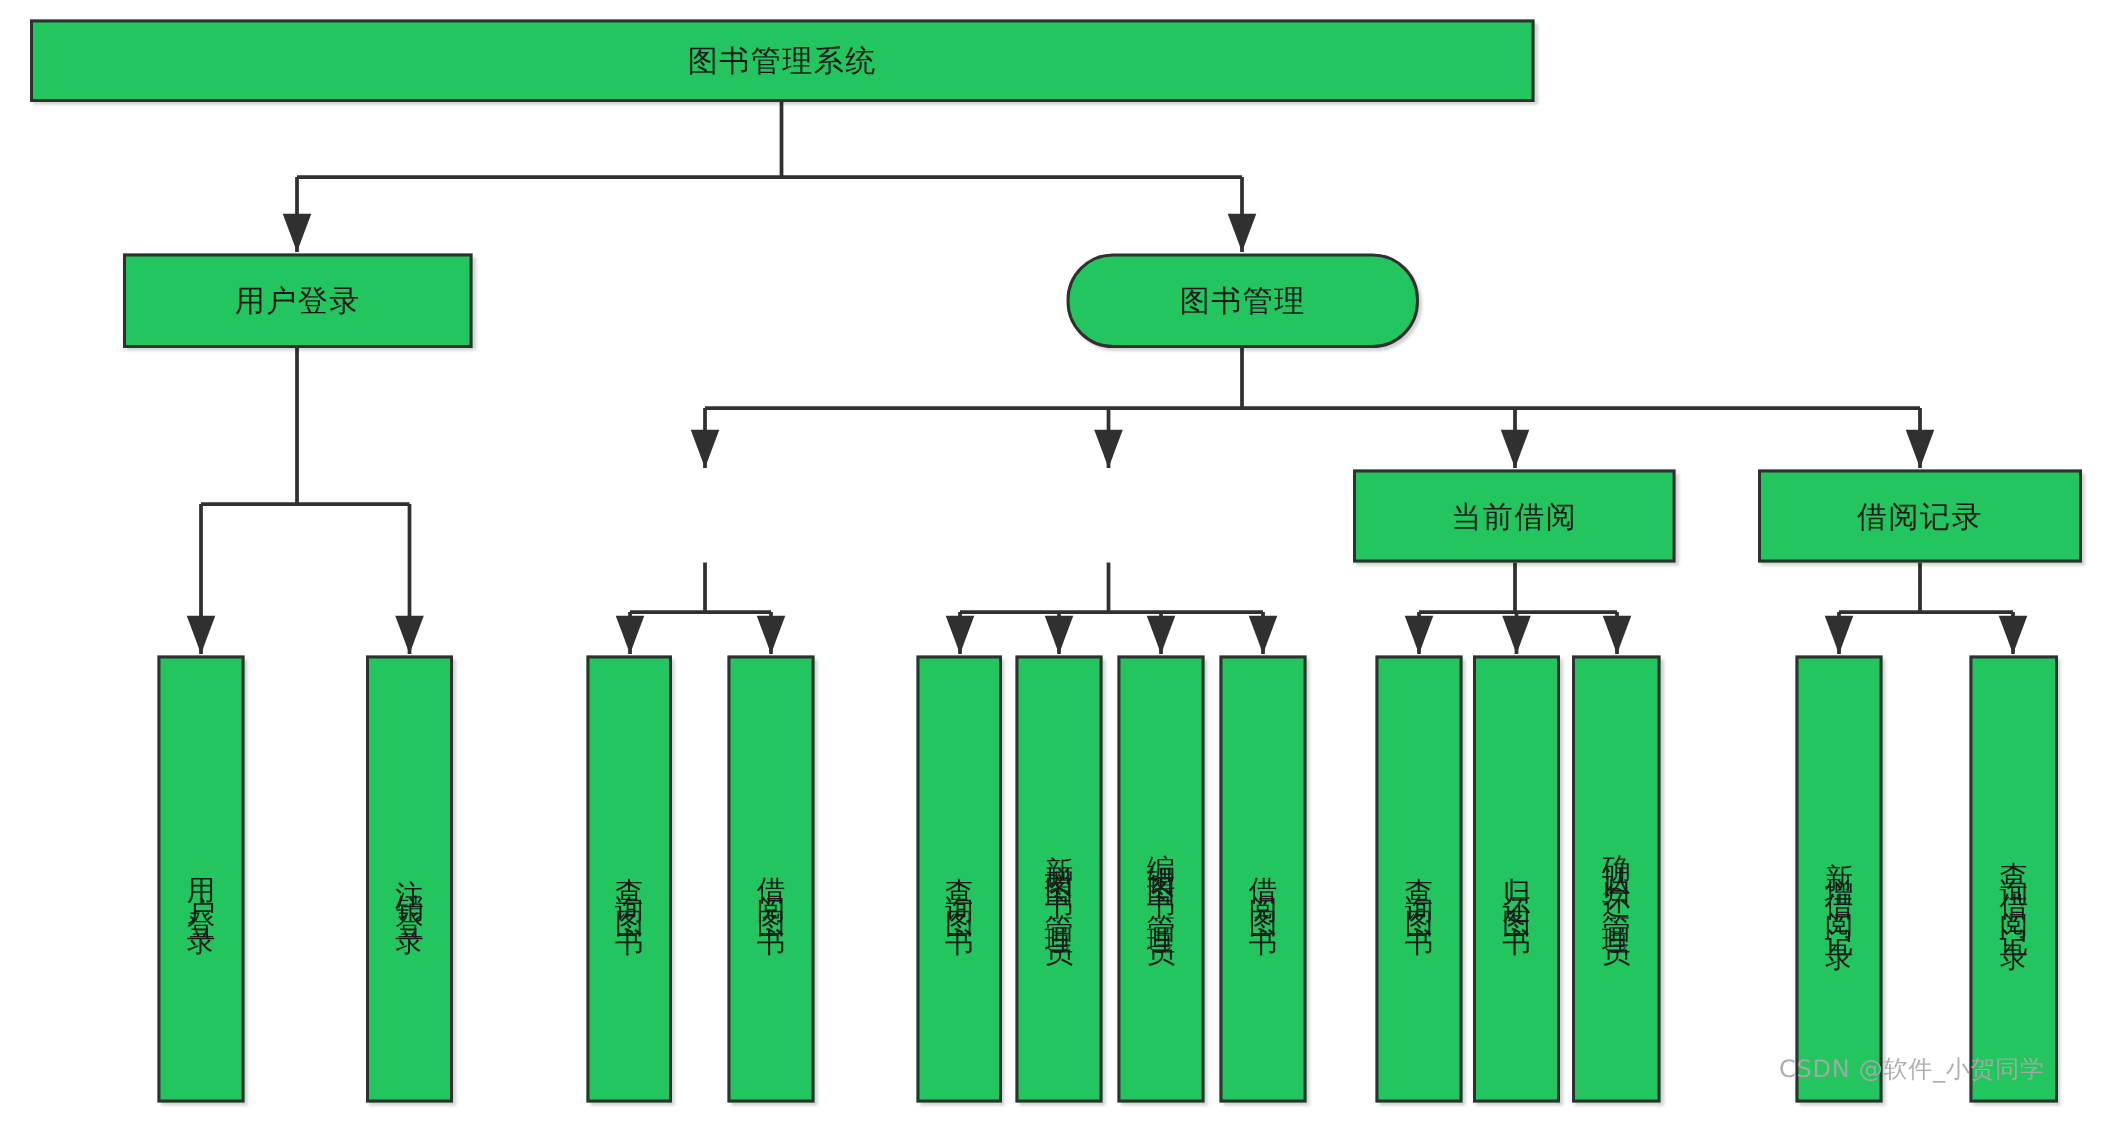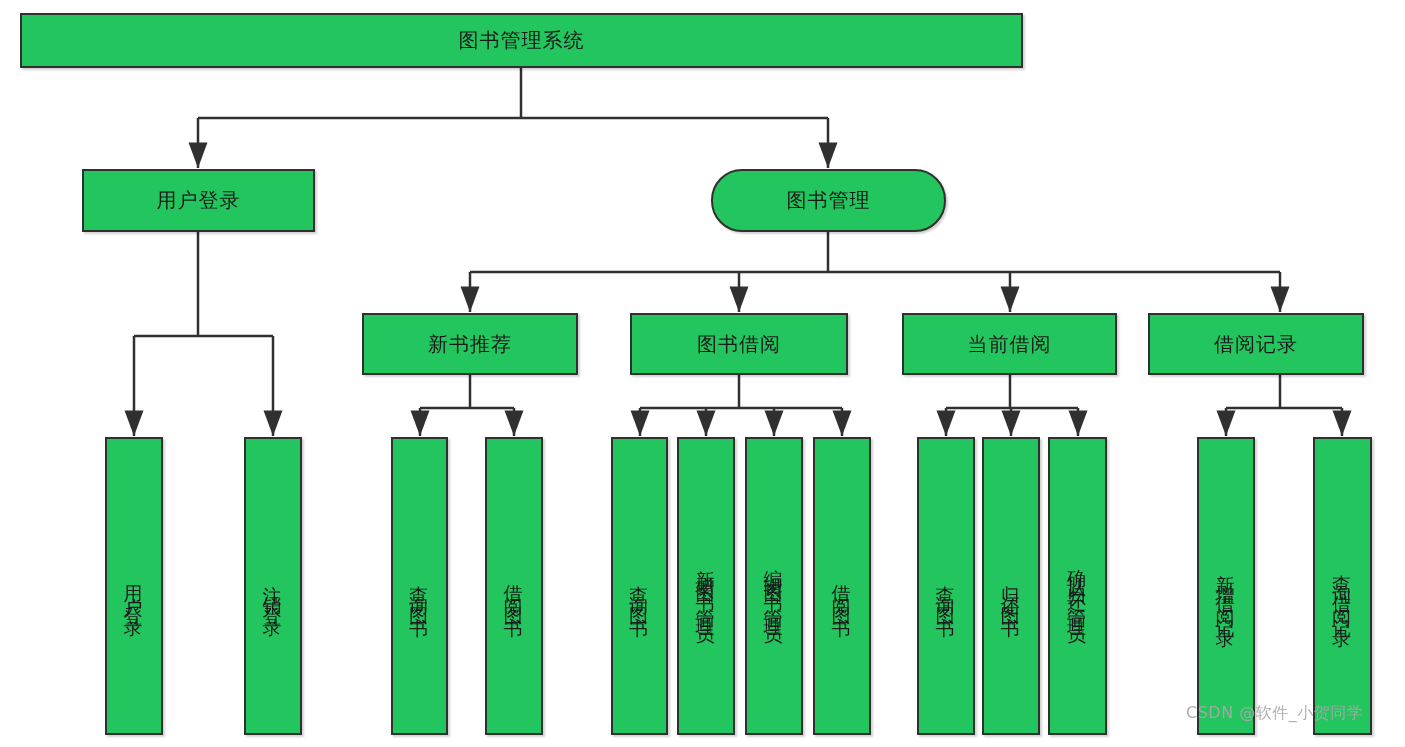--- a/index.html
+++ b/index.html
@@ -93,30 +93,24 @@
     <span>图书管理系统</span>
   </div>
 
   <div class="node h-node" style="left:82px; top:169px; width:233px; height:63px;">
     <span>用户登录</span>
   </div>
   <div class="node h-node" style="left:711px; top:169px; width:235px; height:63px;border-radius:31px;">
     <span>图书管理</span>
   </div>
 
-  <div class="node h-node" style="left:362px; top:313px; width:216px; height:62px;">
-    <span>新书推荐</span>
-  </div>
-  <div class="node h-node" style="left:630px; top:313px; width:218px; height:62px;">
-    <span>图书借阅</span>
-  </div>
   <div class="node h-node" style="left:902px; top:313px; width:215px; height:62px;">
     <span>当前借阅</span>
   </div>
-  <div class="node h-node" style="left:1148px; top:313px; width:216px; height:62px;">
+  <div class="node h-node" style="left:1172px; top:313px; width:216px; height:62px;">
     <span>借阅记录</span>
   </div>
 
   <div class="node v-node" style="left:105px; top:437px; width:58px; height:298px;">
     <span>用户登录</span>
   </div>
   <div class="node v-node" style="left:244px; top:437px; width:58px; height:298px;">
     <span>注销登录</span>
   </div>
 

